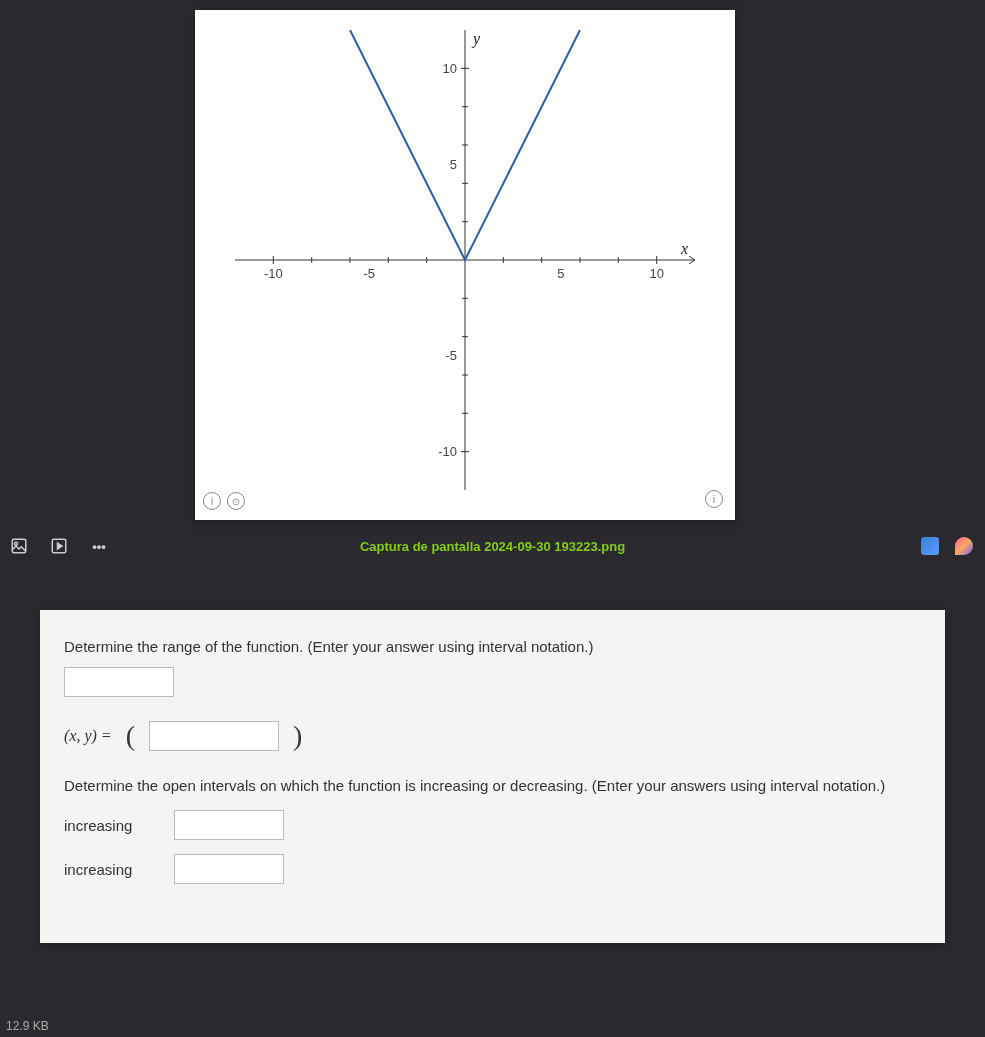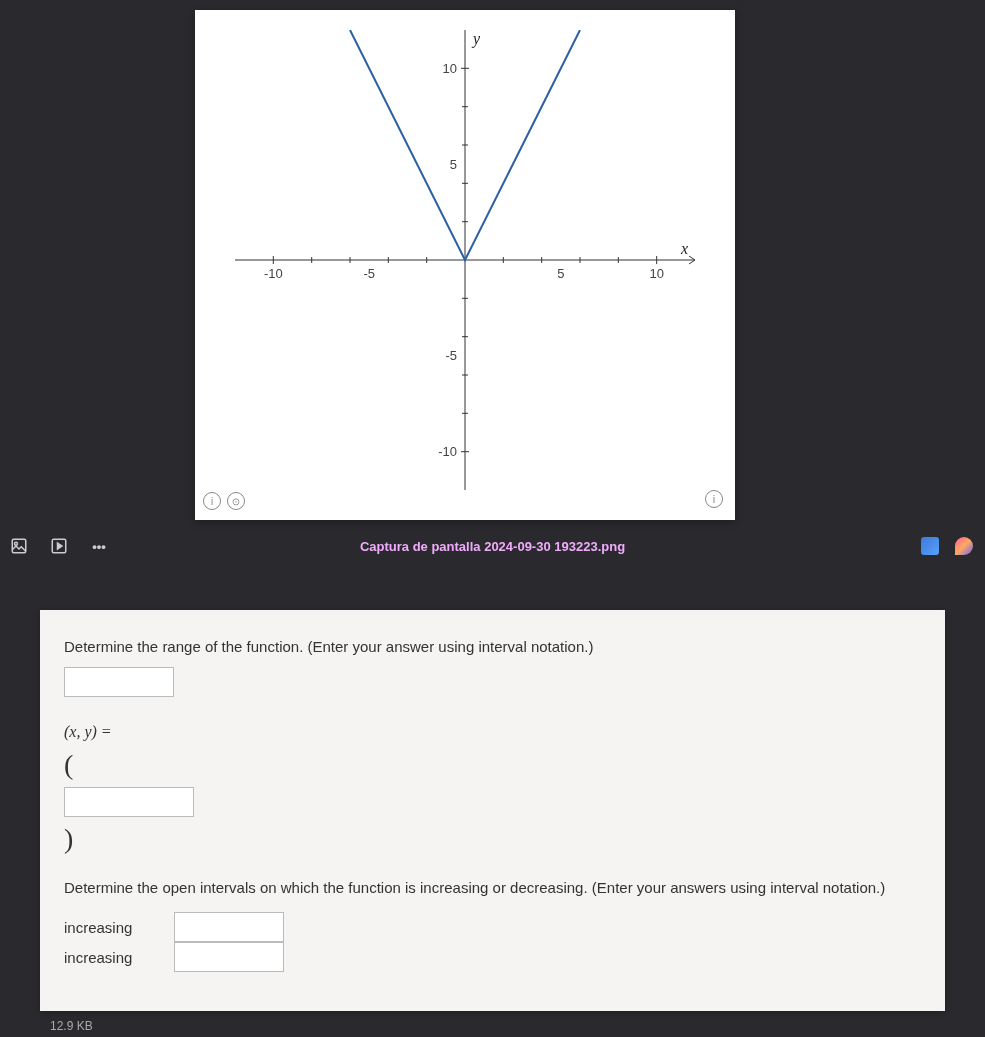--- a/index.html
+++ b/index.html
@@ -83,21 +83,21 @@
     display: flex;
     align-items: center;
     justify-content: center;
     color: #ccc;
     cursor: pointer;
   }
   .toolbar-title {
     position: absolute;
     left: 50%;
     transform: translateX(-50%);
-    color: #f0abfc;
+    color: #84cc16;
   }
   .toolbar-right {
     position: absolute;
     right: 12px;
     display: flex;
     gap: 16px;
     align-items: center;
   }
   .edit-icon {
     width: 18px; height: 18px;
@@ -108,60 +108,60 @@
     width: 18px; height: 18px;
     background: linear-gradient(135deg,#ff5ea0,#ffa95e,#6a5eff);
     border-radius: 50% 50% 50% 0;
   }
   .question-panel {
     position: absolute;
     left: 40px;
     top: 610px;
     width: 905px;
     background: #f5f4f2;
-    padding: 26px 24px 26px 24px;
+    padding: 26px 24px 46px 24px;
     color: #333;
     font-size: 15px;
     line-height: 1.4;
     box-shadow: 0 2px 6px rgba(0,0,0,0.25);
   }
   .q-block { margin-bottom: 24px; }
   .answer-input {
     width: 110px;
     height: 30px;
     border: 1px solid #bbb;
     background: #fff;
     margin-top: 10px;
     font-size: 14px;
     padding: 2px 6px;
   }
   .inline-row {
     display: flex;
-    gap: 8px;
+    align-items: center;
+    gap: 14px;
     margin-top: 10px;
-    flex-direction: column;
   }
   .paren { font-size: 28px; color: #333; font-family: "Times New Roman", serif; line-height: 1; }
   .xy-label { font-style: italic; font-family: "Times New Roman", serif; font-size: 16px; }
   .interval-grid {
     display: grid;
     grid-template-columns: 110px auto;
+    row-gap: 14px;
     align-items: center;
     margin-top: 14px;
   }
   .status-bar {
     position: absolute;
     left: 6px;
     bottom: 4px;
     color: #aaa;
     font-size: 12px;
     display: flex;
     gap: 10px;
     align-items: center;
-    margin-left: 44px;
   }
   .axis-label { font: 13px Arial; fill: #444; }
   .axis-title { font: italic 16px "Times New Roman"; fill: #222; }
 </style>
 </head>
 <body>
 
 <div class="chart-panel">
   <div class="chart-area">
     <svg class="chart-svg" viewBox="0 0 460 460">

